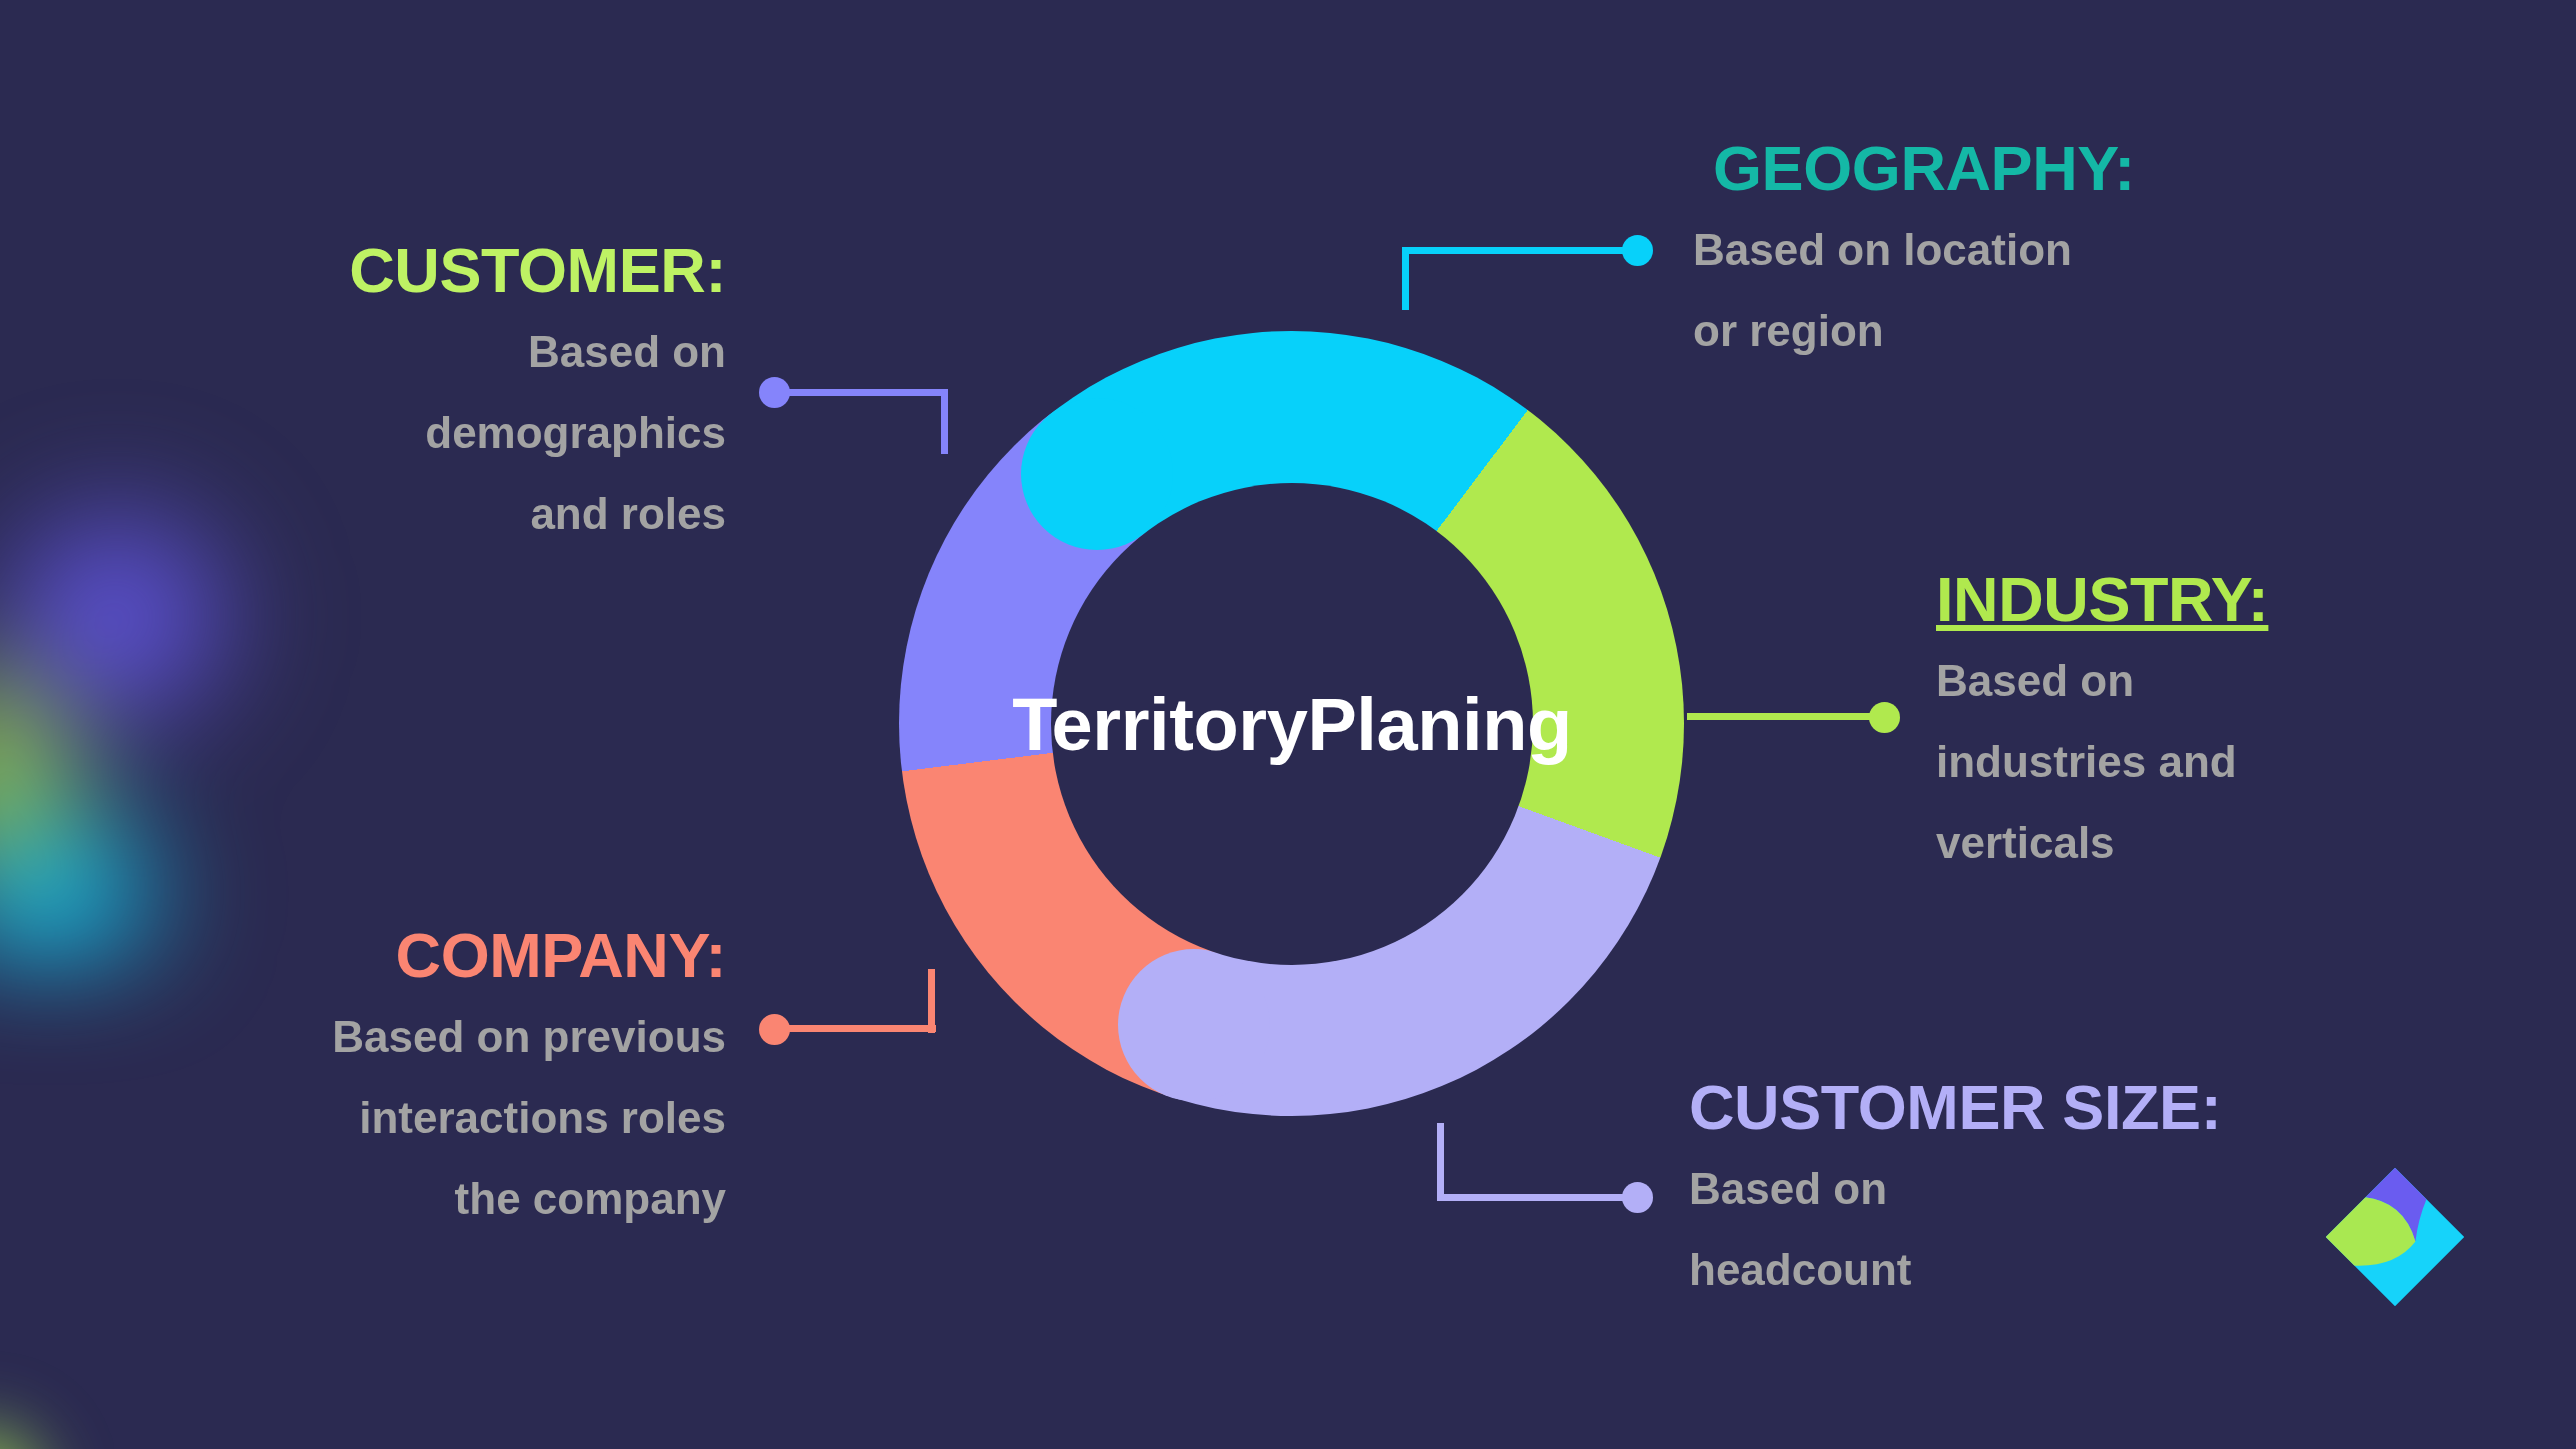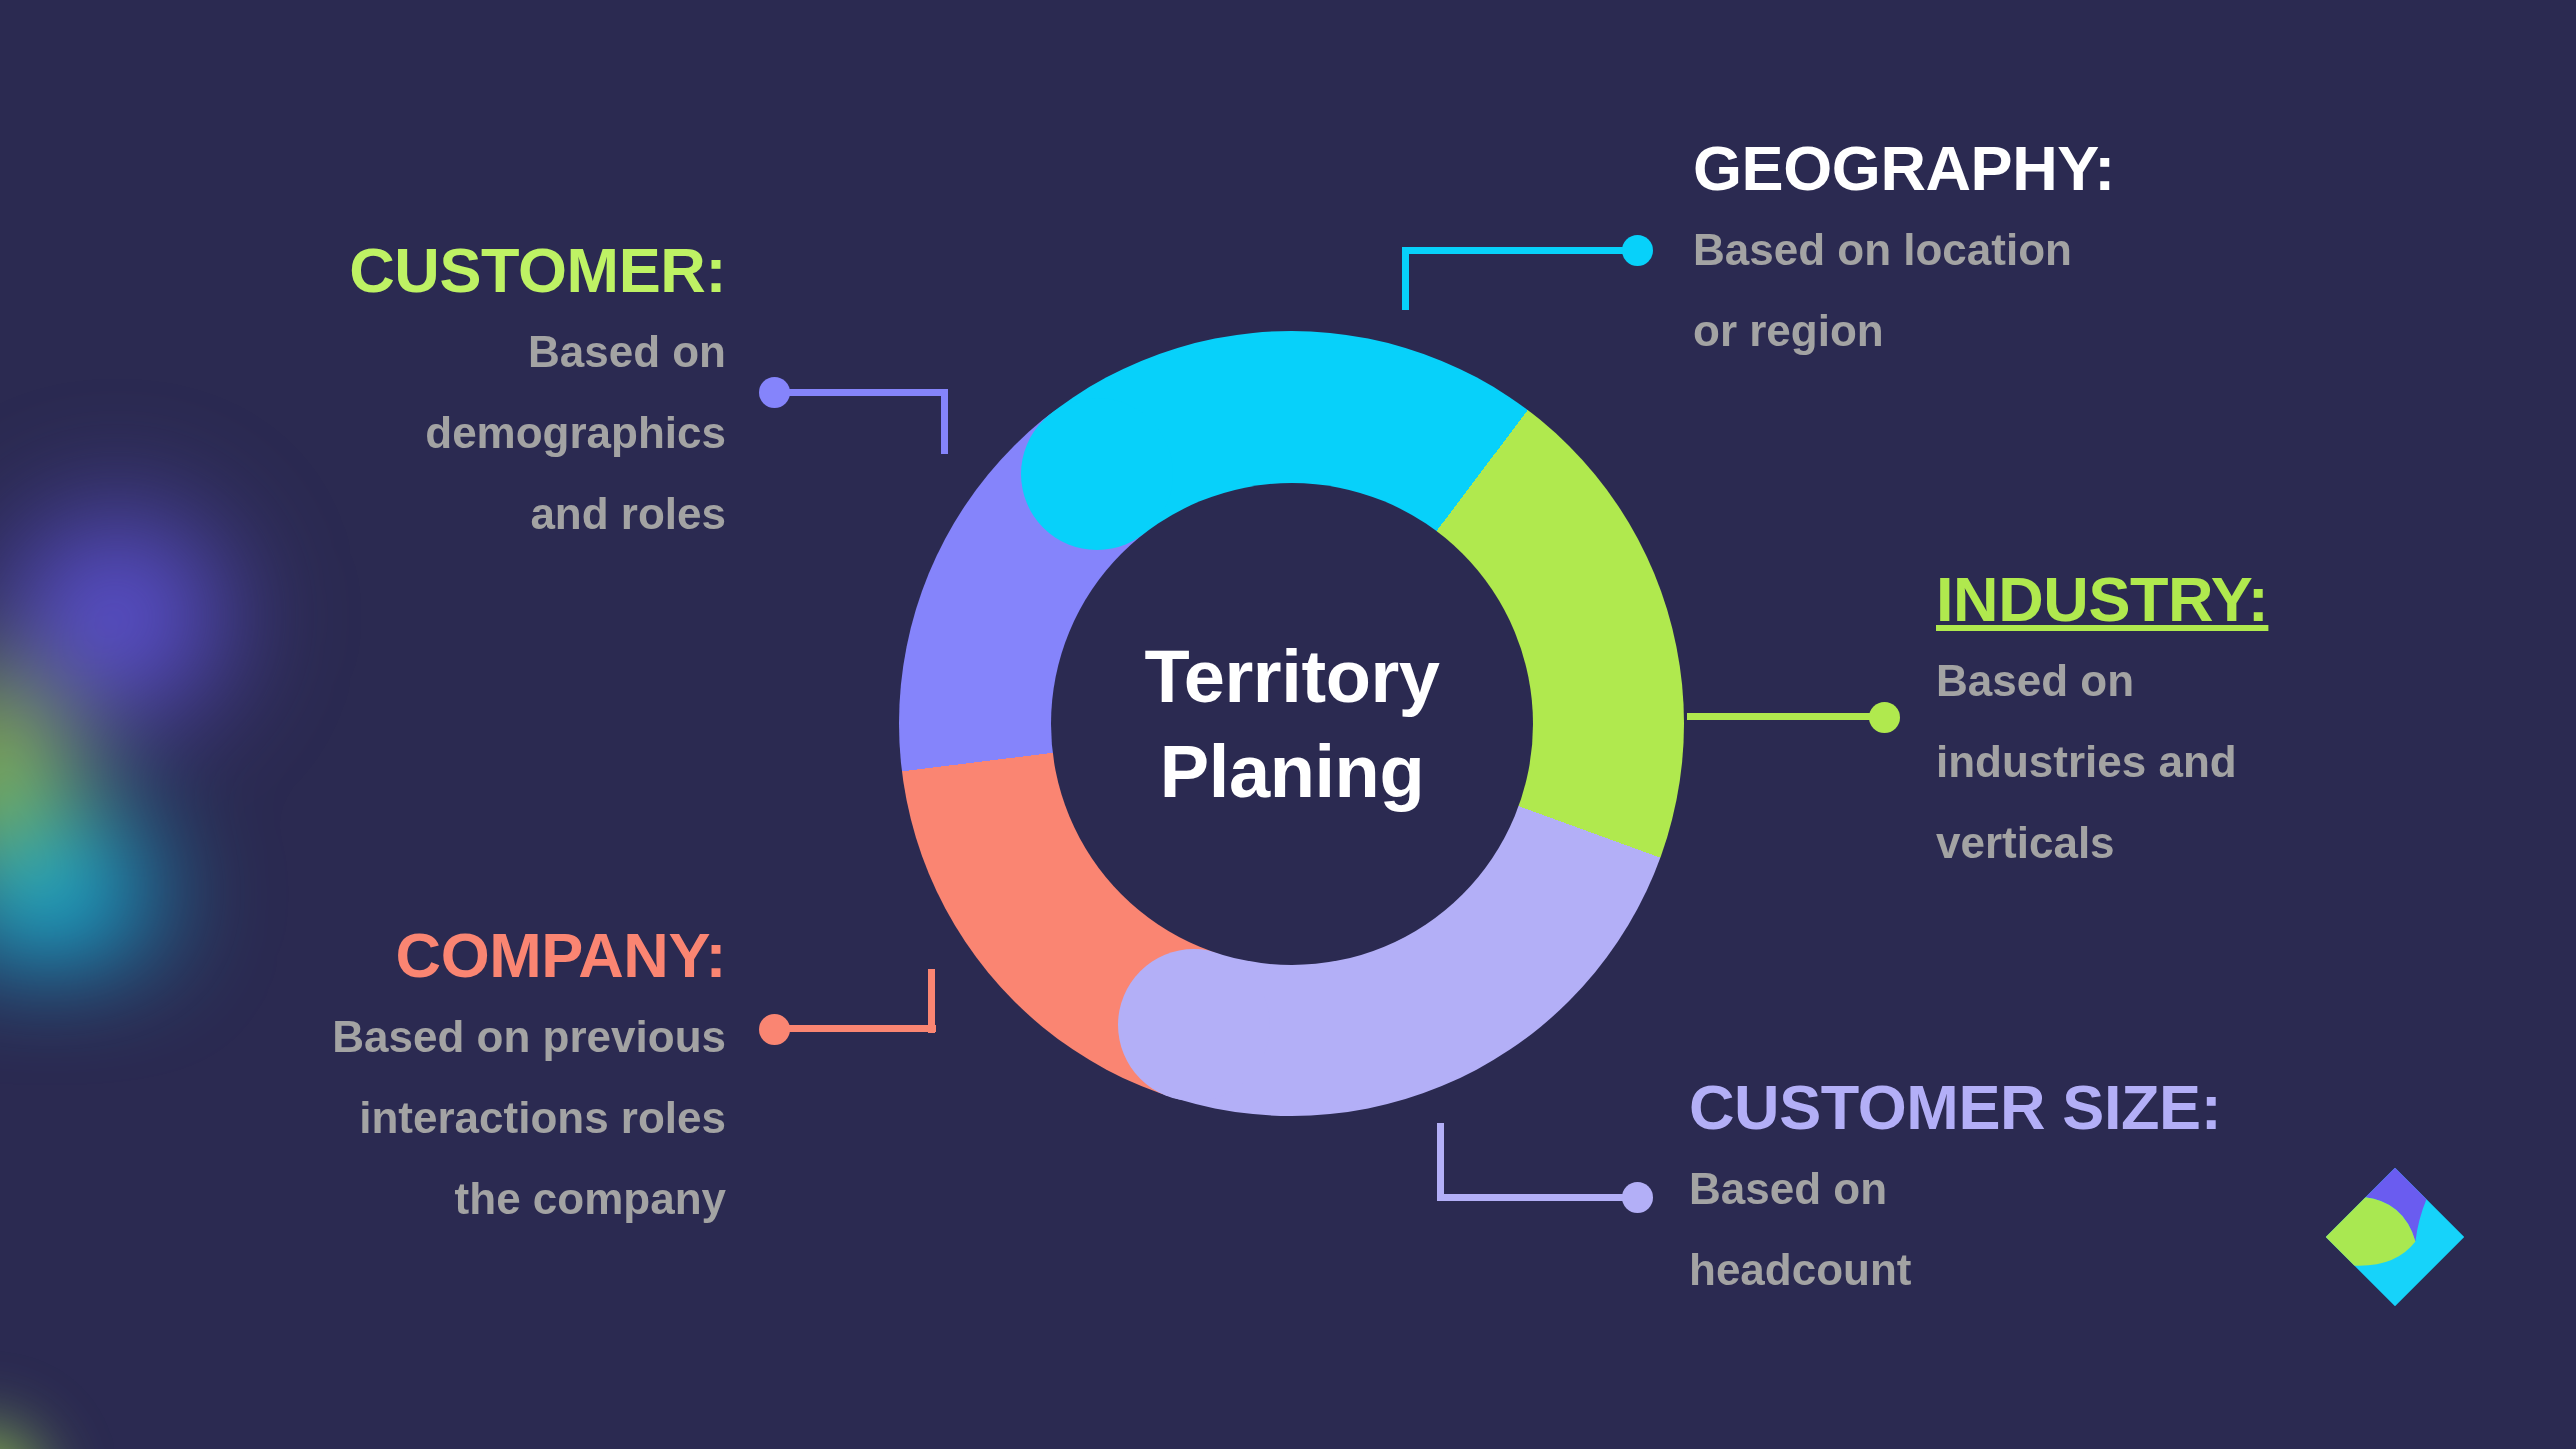--- a/index.html
+++ b/index.html
@@ -14,21 +14,21 @@
   .label .hd{font-size:63px;font-weight:700;line-height:81px;letter-spacing:-0.4px;}
   .label .bd{font-size:44px;font-weight:700;line-height:81px;color:#a3a3a3;white-space:pre-line;}
   
   .connector .seg{position:absolute;background:currentColor;}
   .connector .dot{position:absolute;width:31px;height:31px;border-radius:50%;background:currentColor;}
   
   .donut{position:absolute;left:899px;top:331px;width:785px;height:785px;}
   .ring{position:absolute;inset:0;border-radius:50%;}
   .cap{position:absolute;border-radius:50%;}
   .hole{position:absolute;left:152px;top:152px;width:482px;height:482px;border-radius:50%;
-        display:flex;flex-direction:column;justify-content:center;align-items:center;}
+        display:flex;flex-direction:row;justify-content:center;align-items:center;}
   .title-line{color:#ffffff;font-size:74px;font-weight:700;line-height:95px;letter-spacing:-0.4px;}
   
   .blob{
     position:absolute;left:-85px;top:463px;width:422px;height:512px;filter:blur(49px);
     background:
       radial-gradient(234px 225px at 202px 153px, var(--blob-purple) 0%, rgba(106,92,246,0) 68%),
       radial-gradient(189px 216px at 76px 301px,  var(--blob-green) 0%,  rgba(169,232,81,0) 66%),
       radial-gradient(225px 216px at 135px 431px, var(--blob-cyan) 0%,   rgba(16,207,246,0) 68%);
   }
   .blob-corner{
@@ -53,21 +53,21 @@
 and roles</div>
   </div>
 
   <div class="connector" style="color: rgb(133, 132, 251);">
     <div class="dot" style="left:759px;top:377px;"></div>
     <div class="seg" style="left:775px;top:389px;width:173px;height:7.2px;"></div>
     <div class="seg" style="left:941px;top:389px;width:7.2px;height:65px;"></div>
   </div>
 
   <div class="label left" style="left:1693px;top:128px;">
-    <div class="hd" style="color: #ffffff;">GEOGRAPHY:</div>
+    <div class="hd" style="color: #14b8a6; margin-left: 20px;">GEOGRAPHY:</div>
     <div class="bd">Based on location
 or region</div>
   </div>
 
   <div class="connector" style="color: rgb(7, 209, 250);">
     <div class="seg" style="left:1402px;top:250px;width:7.2px;height:60px;"></div>
     <div class="seg" style="left:1402px;top:247px;width:235px;height:7.2px;"></div>
     <div class="dot" style="left:1622px;top:235px;"></div>
   </div>
 

